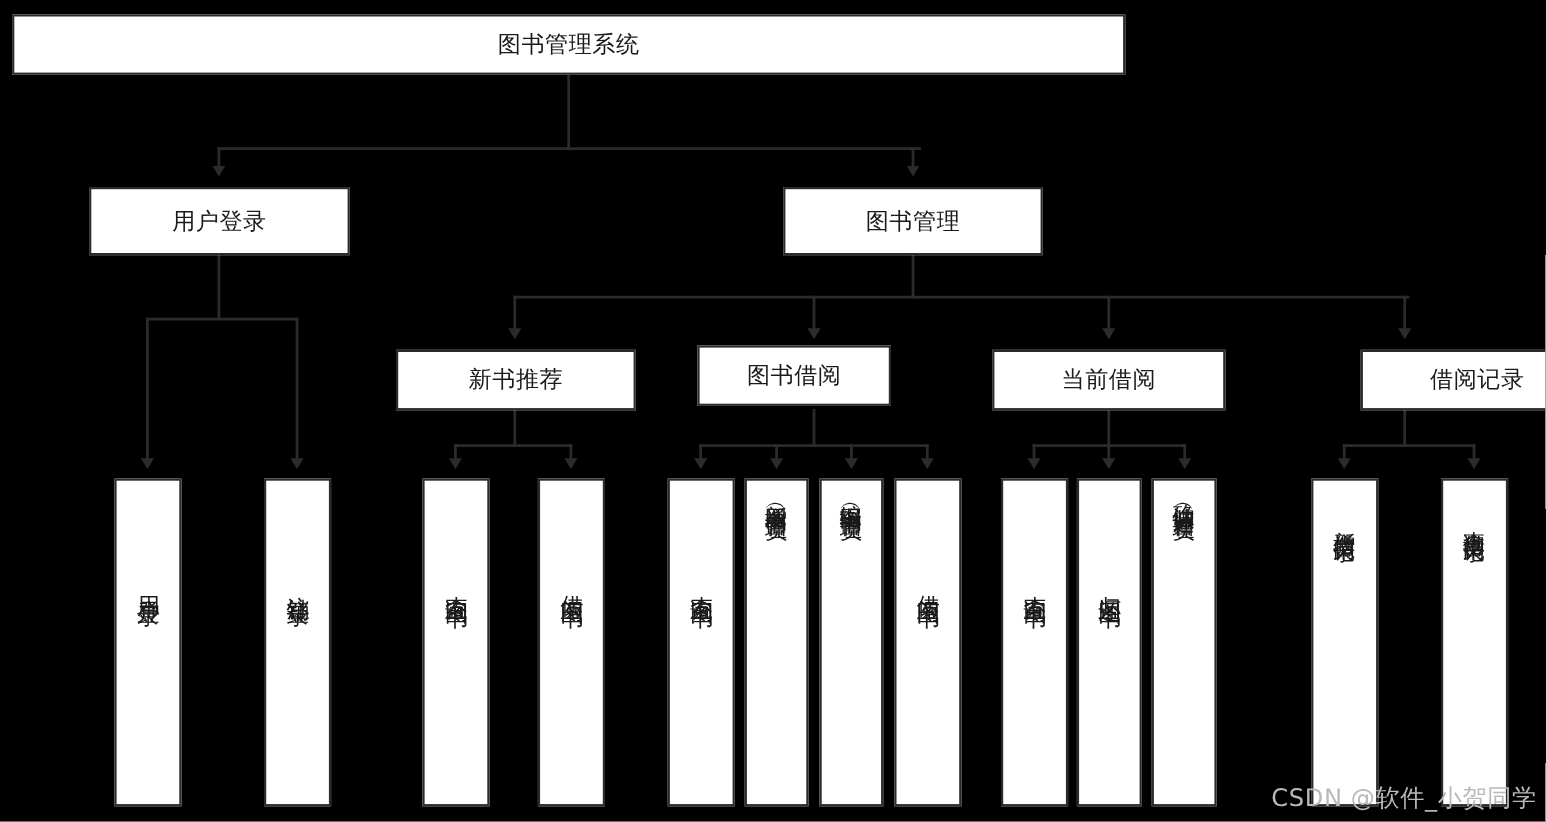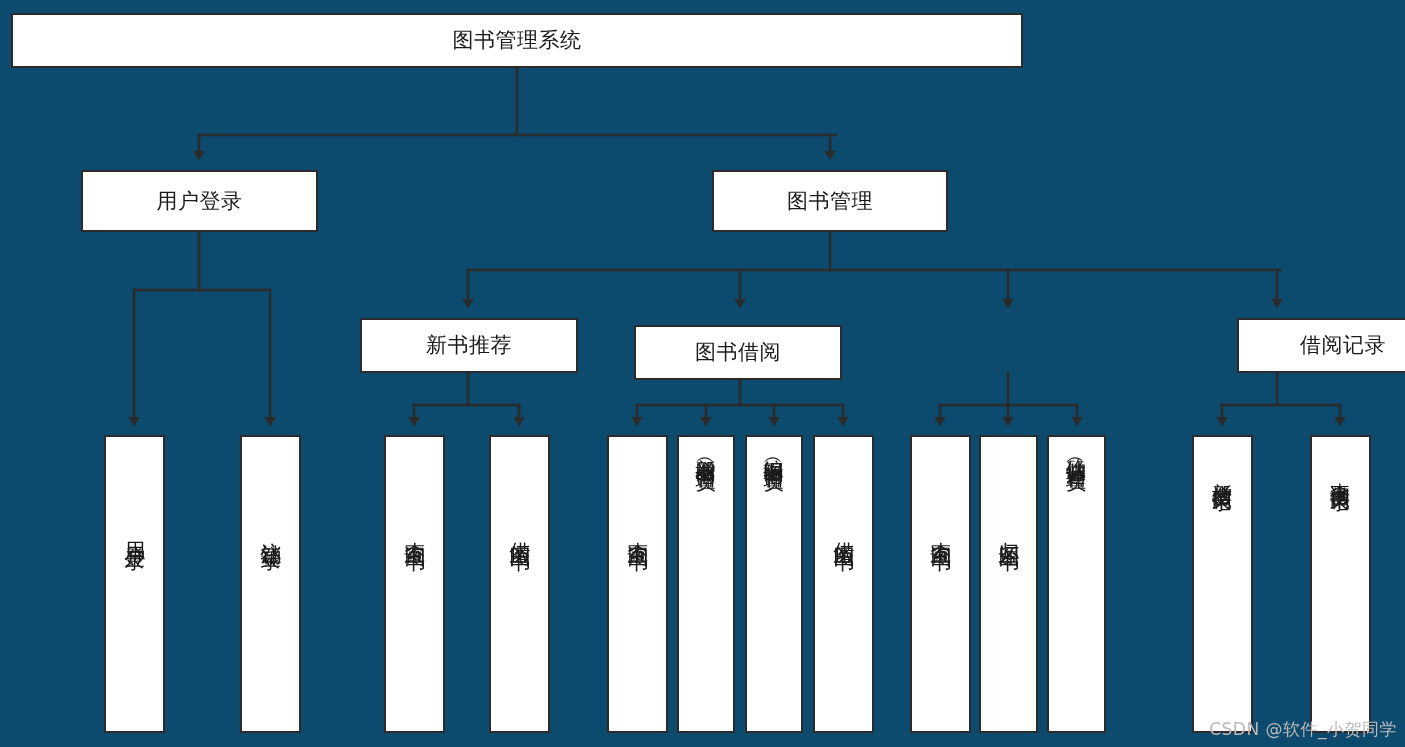--- a/index.html
+++ b/index.html
@@ -8,21 +8,21 @@
     padding: 0;
     background: #ffffff;
   }
   body {
     font-family: "DejaVu Sans", "Liberation Sans", sans-serif;
   }
   #diagram-root {
     position: relative;
     width: 1405px;
     height: 747px;
-    background: #0c4a6e;
+    background: #000000;
     overflow: hidden;
   }
   #svg-layer {
     position: absolute;
     left: 0;
     top: 0;
     width: 1405px;
     height: 747px;
   }
   .node {
@@ -58,21 +58,21 @@
     white-space: nowrap;
   }
   .node.v.tall .label {
     font-size: 20px;
     letter-spacing: 2px;
   }
   #watermark {
     position: absolute;
     right: 8px;
     bottom: 6px;
-    font-size: 17px;
+    font-size: 22px;
     color: #b9b9b9;
     letter-spacing: 0.5px;
     white-space: nowrap;
     pointer-events: none;
   }
 </style>
 </head>
 <body>
 
 <div id="diagram-root">
@@ -134,22 +134,25 @@
   <div class="node h" style="left:81px; top:170px; width:237px; height:62px;">
     <span class="label">用户登录</span>
   </div>
   <div class="node h" style="left:360px; top:318px; width:218px; height:55px;">
     <span class="label">新书推荐</span>
   </div>
 
   <div class="node h" style="left:712px; top:170px; width:236px; height:62px;">
     <span class="label">图书管理</span>
   </div>
-  <div class="node h" style="left:634px; top:325px; width:208px; height:55px;">
+  <div class="node h" style="left:634px; top:314px; width:176px; height:55px;">
     <span class="label">图书借阅</span>
+  </div>
+  <div class="node h" style="left:902px; top:318px; width:212px; height:55px;">
+    <span class="label">当前借阅</span>
   </div>
   <div class="node h" style="left:1237px; top:318px; width:212px; height:55px;">
     <span class="label">借阅记录</span>
   </div>
 
   <div class="node v" style="left:104px; top:435px; width:61px; height:298px; padding-top:88px;">
     <span class="label">用户登录</span>
   </div>
   <div class="node v" style="left:240px; top:435px; width:61px; height:298px; padding-top:88px;">
     <span class="label">注销登录</span>

